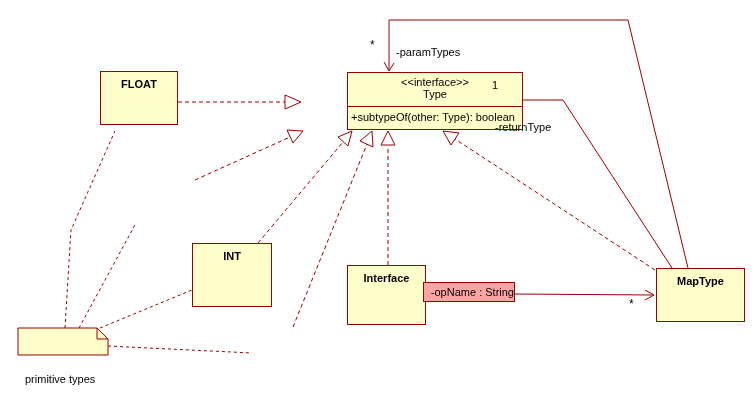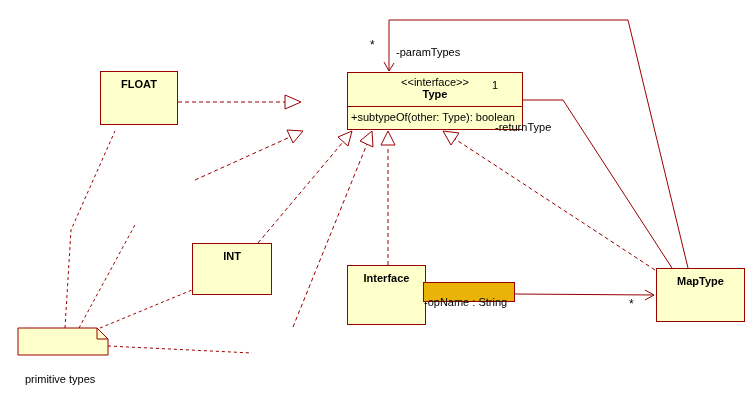--- a/index.html
+++ b/index.html
@@ -13,27 +13,27 @@
     position:absolute; background:#ffffcc; border:1px solid #990000;
     box-sizing:border-box;
   }
   .cls .cls-name {
     font-size:11px; font-weight:bold; color:#000000;
     text-align:center; padding-top:6px; white-space:nowrap;
   }
   .type-box { position:absolute; background:#ffffcc; border:1px solid #990000; box-sizing:border-box; }
   .type-title { border-bottom:1px solid #990000; height:34px; text-align:center; box-sizing:border-box; padding-top:3px; }
   .type-stereotype { font-size:11px; color:#000000; }
-  .type-name { font-size:11px; font-weight:bold; color:#000000; }
+  .type-name { font-size:11px; font-weight:normal; color:#000000; }
   .type-op { font-size:11px; color:#000000; padding:4px 0 0 3px; white-space:nowrap; }
 
   .opname-box {
-    position:absolute; background:#eab308; border:1px solid #990000;
+    position:absolute; background:#fca5a5; border:1px solid #990000;
     box-sizing:border-box; font-size:11px; color:#000000;
-    text-align:left; padding-top:13px; white-space:nowrap;
+    text-align:right; padding-top:3px; white-space:nowrap;
   }
   .note-text {
     position:absolute; font-size:11px; color:#000000; white-space:nowrap;
   }
   .elabel { position:absolute; font-size:11px; color:#000000; white-space:nowrap; }
   .emult  { position:absolute; font-size:12px; color:#000000; white-space:nowrap; }
 </style>
 </head>
 <body>
 
@@ -103,21 +103,21 @@
       <polygon points="18,328 97,328 108,339 108,355 18,355" fill="#ffffcc"></polygon>
       <polyline points="97,328 97,339 108,339" fill="none"></polyline>
     </g>
   </svg>
 
   <div class="cls" style="left:100px; top:71px; width:78px; height:54px;">
     <div class="cls-name">FLOAT</div>
   </div>
 
 
-  <div class="cls" style="left:192px; top:243px; width:80px; height:52px;">
+  <div class="cls" style="left:192px; top:243px; width:80px; height:64px;">
     <div class="cls-name">INT</div>
   </div>
 
 
   <div class="type-box" style="left:301px; top:72px; width:176px; height:58px;margin-left:46px;">
     <div class="type-title">
       <div class="type-stereotype">&lt;&lt;interface&gt;&gt;</div>
       <div class="type-name">Type</div>
     </div>
     <div class="type-op">+subtypeOf(other: Type): boolean</div>

